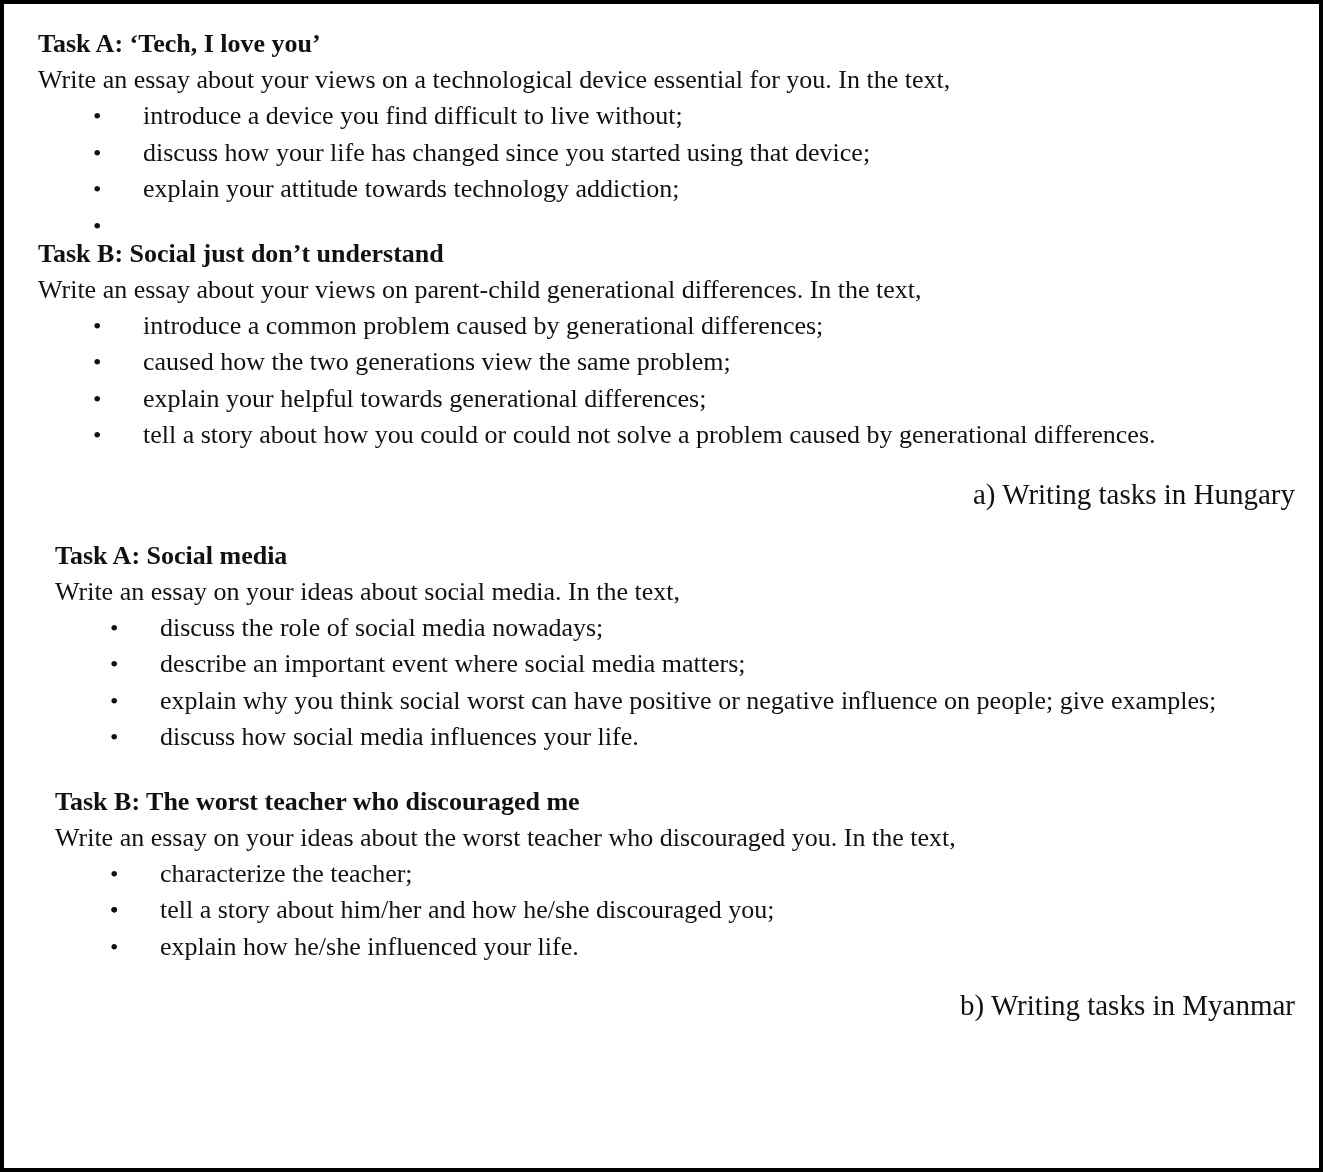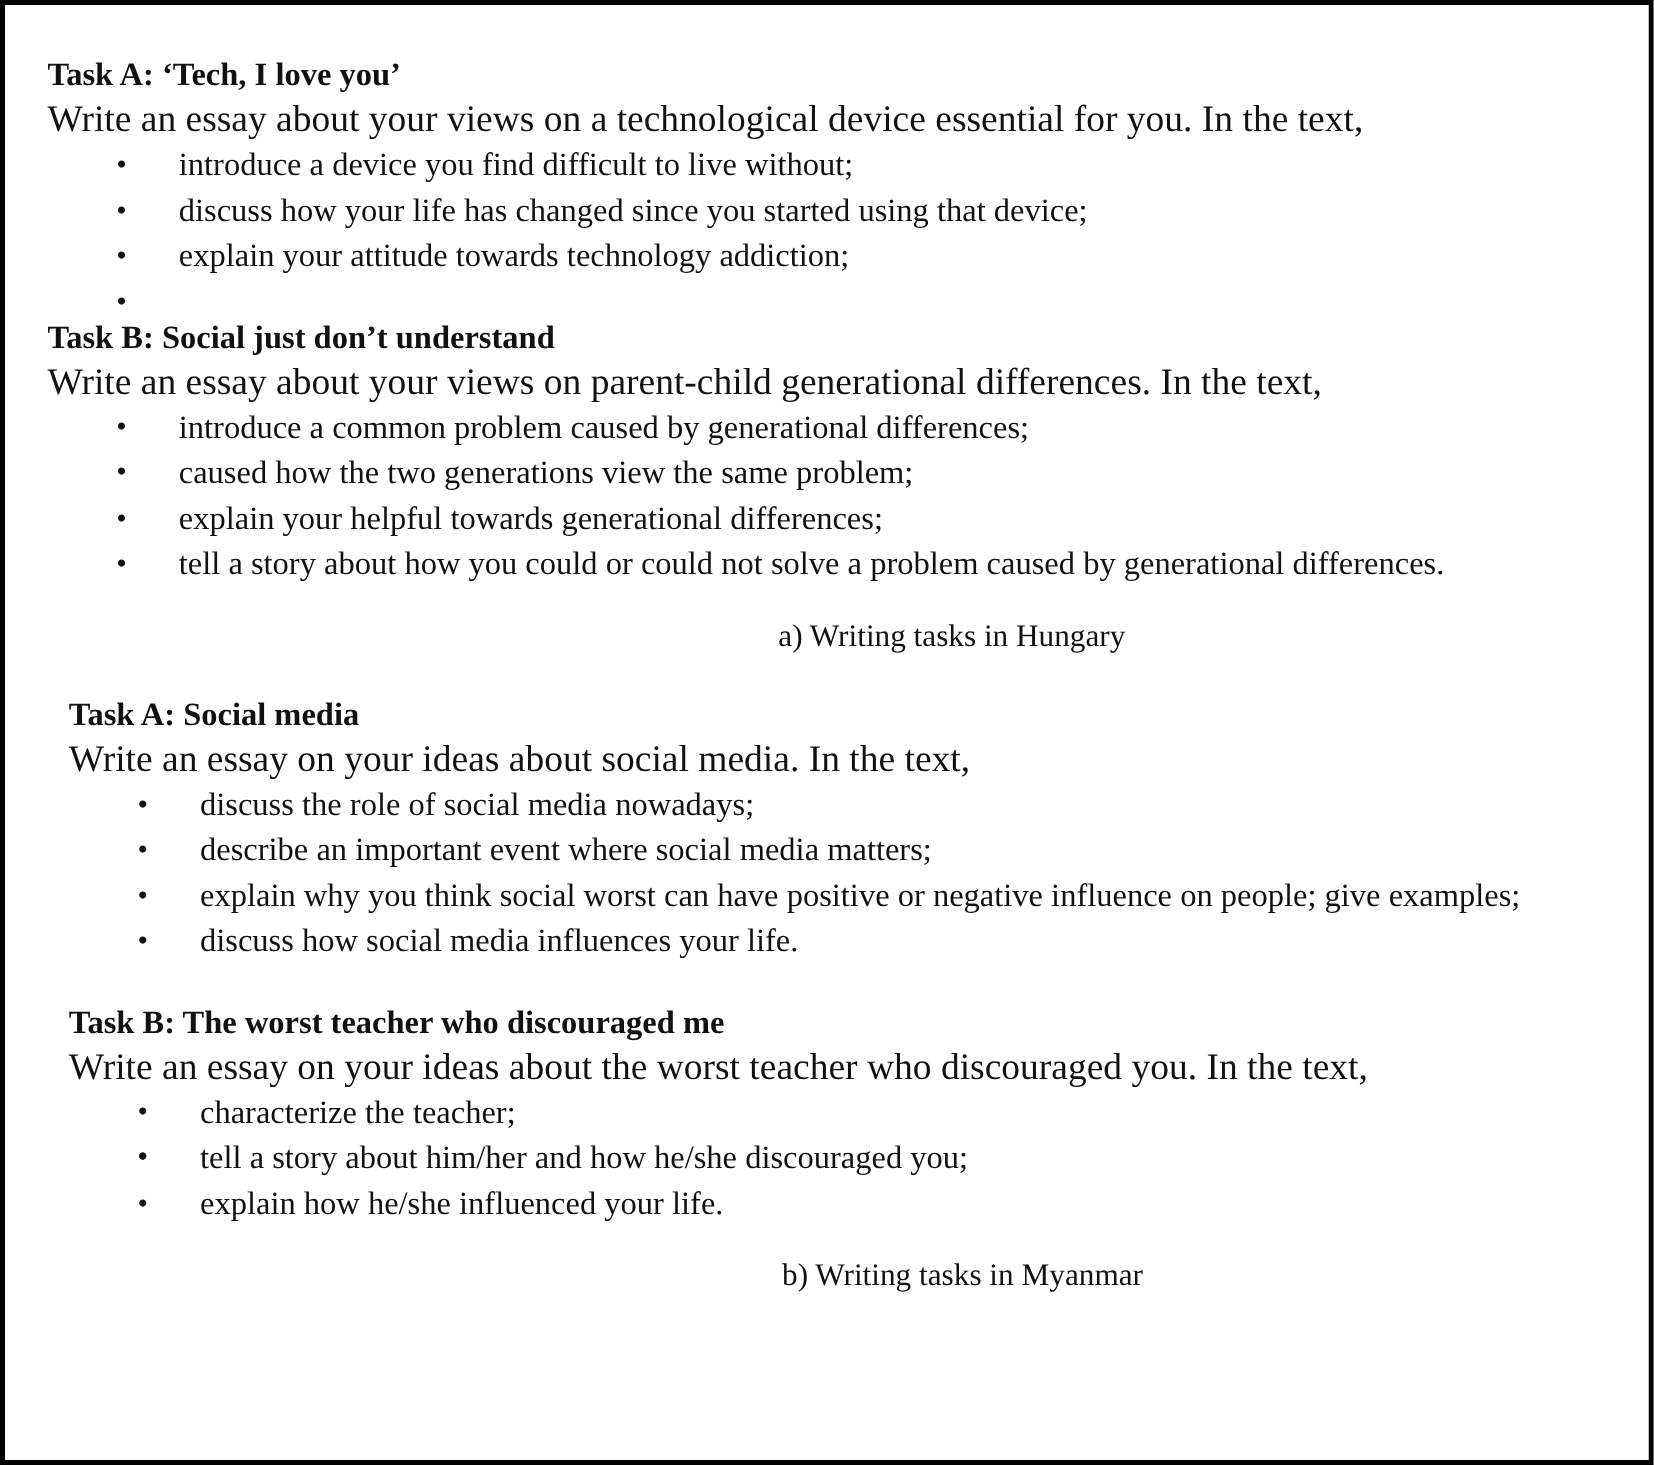--- a/index.html
+++ b/index.html
@@ -15,30 +15,30 @@
     background: #ffffff;
     border: 4px solid #000000;
     font-family: "Liberation Serif", "DejaVu Serif", serif;
     color: #111111;
     overflow: hidden;
   }
   .content {
     box-sizing: border-box;
     width: 100%;
     height: 100%;
-    padding: 38px 24px 20px 34px;
+    padding: 22px 24px 20px 34px;
   }
   .task-title {
     font-weight: bold;
     font-size: 26px;
     line-height: 36px;
     white-space: nowrap;
   }
   .task-intro {
-    font-size: 30px;
+    font-size: 26px;
     line-height: 36px;
   }
   .bullet-list {
     margin: 0;
     padding: 0;
     list-style: none;
   }
   .bullet-item {
     position: relative;
     font-size: 26px;
@@ -48,23 +48,23 @@
   .bullet-item .dot {
     position: absolute;
     left: 55px;
     top: 0;
     font-size: 24px;
   }
   .task-block + .task-block {
     margin-top: 28px;
   }
   .panel-caption {
-    font-size: 25px;
+    font-size: 29px;
     line-height: 40px;
-    text-align: center;
+    text-align: right;
     margin-left: 190px;
     margin-top: 20px;
     margin-bottom: 24px;
   }
   .panel-caption.last {
     margin-bottom: 0;
   }
   .panel + .panel {
     margin-top: 0;
     margin-left: 17px;

